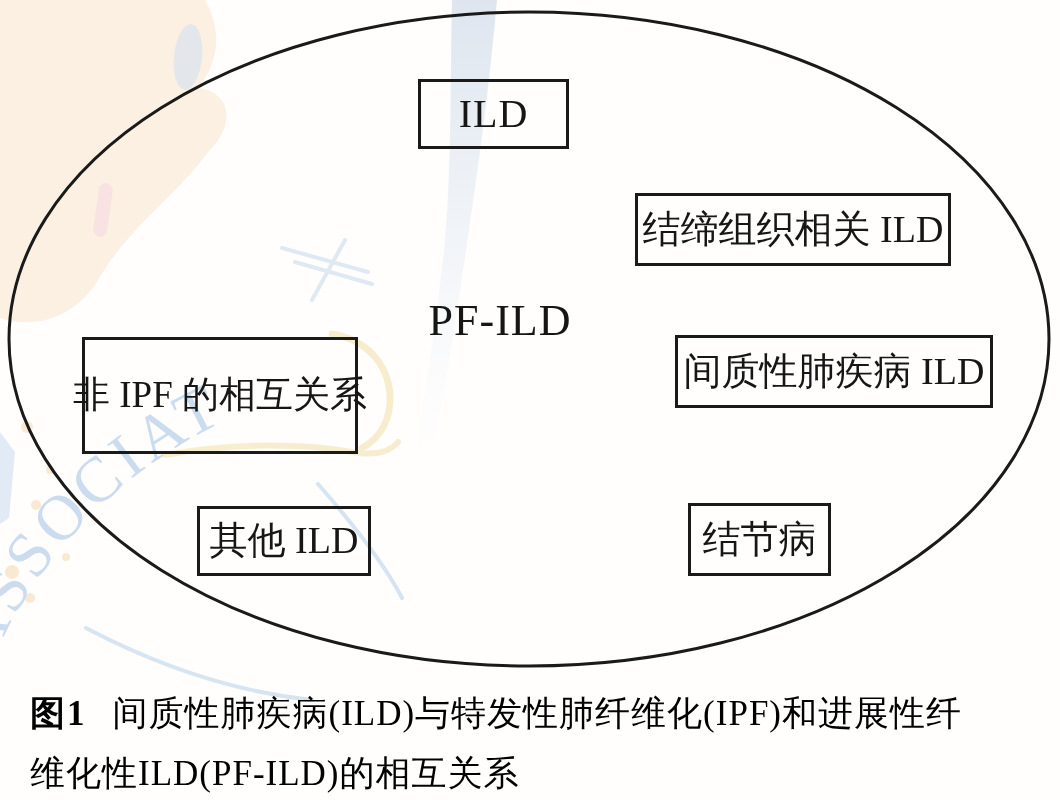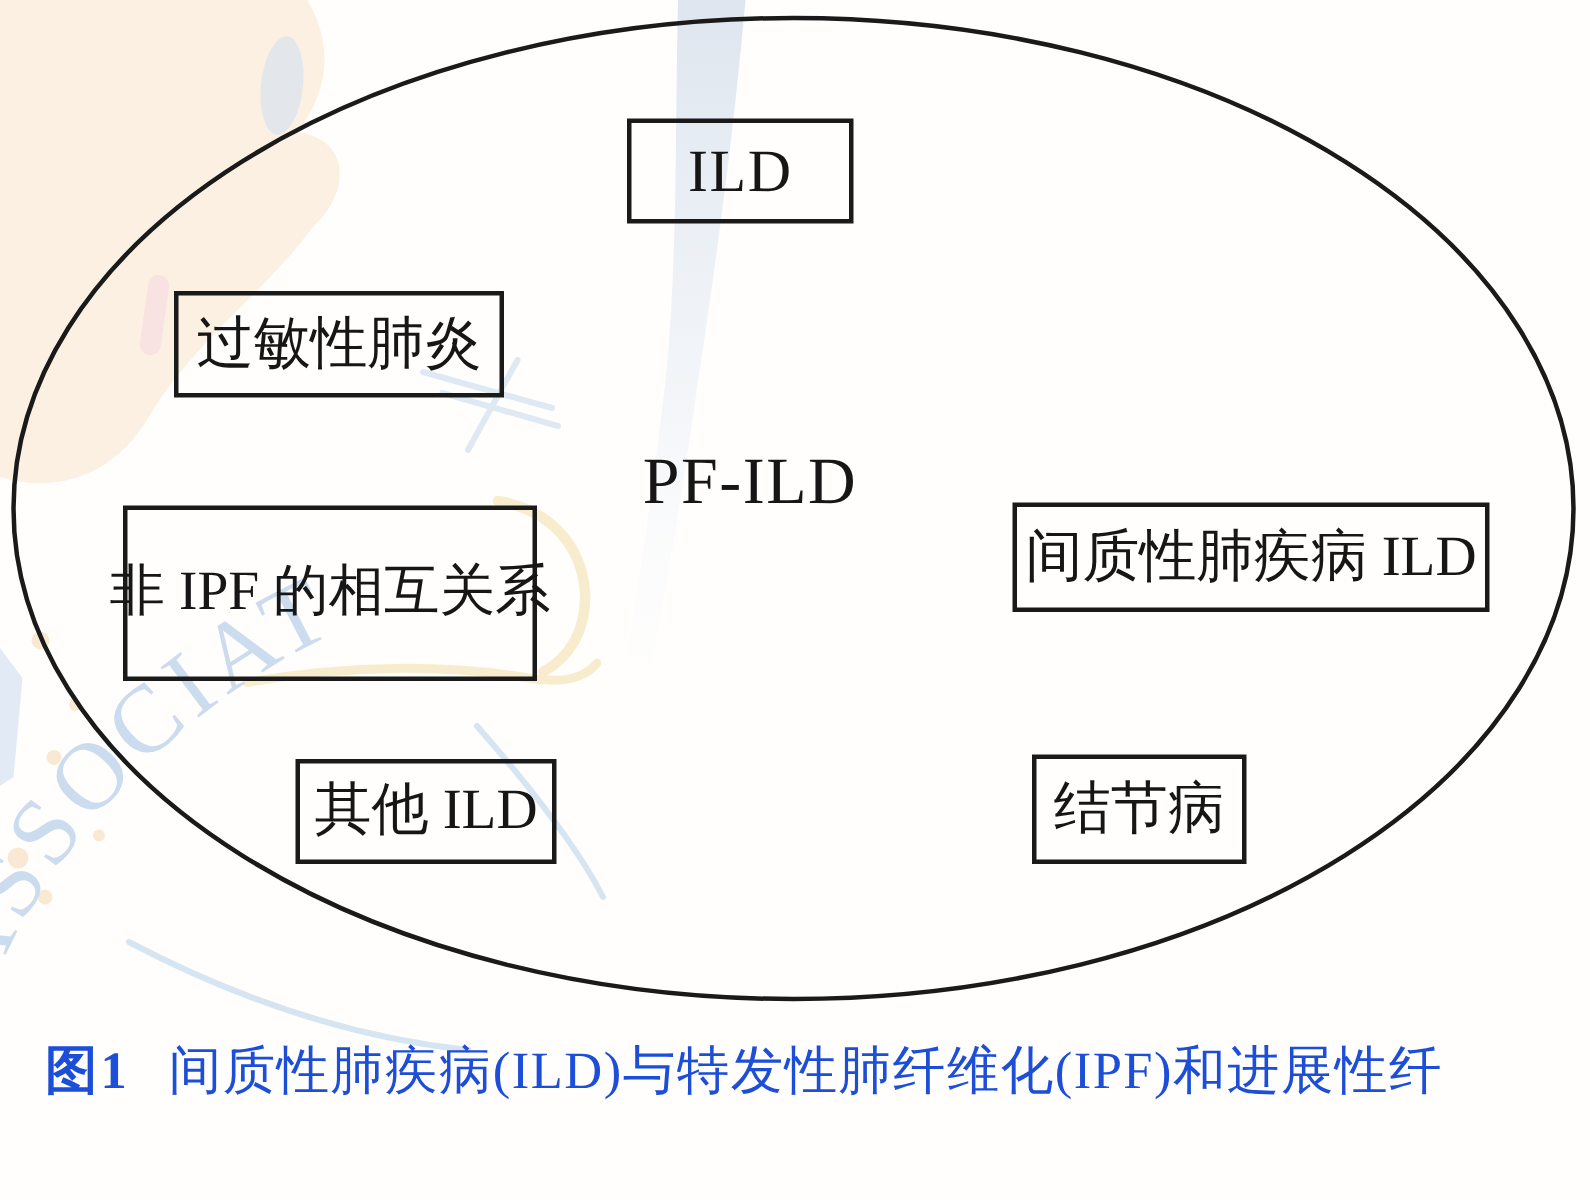--- a/index.html
+++ b/index.html
@@ -19,21 +19,21 @@
   .node.small-fit{font-size:37px;}
   .latin{font-size:40px;letter-spacing:1px;}
   .free-label{
     position:absolute;z-index:3;display:flex;align-items:center;justify-content:center;
     font-size:44px;letter-spacing:1px;white-space:nowrap;
   }
   .two-line{display:block;}
   .two-line span{display:block;}
   .caption-line{
     position:absolute;left:30px;z-index:4;font-size:35px;letter-spacing:1px;
-    color:#1d4ed8;white-space:nowrap;
+    color:#000000;white-space:nowrap;
   }
   .caption-line .tag{font-weight:bold;letter-spacing:2px;margin-right:26px;}
 </style>
 </head>
 <body>
 
 <div class="stage">
 
   <svg class="layer" width="1060" height="800" viewBox="0 0 1060 800" xmlns="http://www.w3.org/2000/svg">
     <defs>
@@ -87,24 +87,24 @@
   </svg>
 
   <svg class="layer" width="1060" height="800" viewBox="0 0 1060 800" xmlns="http://www.w3.org/2000/svg">
     <ellipse cx="529" cy="339" rx="520" ry="327" fill="none" stroke="#1a1a1a" stroke-width="3"></ellipse>
   </svg>
 
   <div class="node" style="left:418px;top:79px;width:145px;height:64px">
     <span class="latin">ILD</span>
   </div>
 
-  <div class="node" style="left:116px;top:194px;width:214px;height:65px">
-    <span>过敏性肺炎</span>
+
+  <div class="node" style="left:635px;top:193px;width:310px;height:67px">
+    <span>结缔组织相关 ILD</span>
   </div>
-
 
   <div class="free-label" style="left:432px;top:303px;width:136px;height:34px">
     <span>PF-ILD</span>
   </div>
 
 
   <div class="node small-fit" style="left:82px;top:337px;width:270px;height:111px">
     <span class="two-line">
       <span>非 IPF 的相互关系</span>
     </span>
@@ -118,14 +118,17 @@
     <span>其他 ILD</span>
   </div>
 
   <div class="node" style="left:688px;top:503px;width:137px;height:67px">
     <span>结节病</span>
   </div>
 
   <div class="caption-line" style="top:690px">
     <span class="tag">图1</span><span>间质性肺疾病(ILD)与特发性肺纤维化(IPF)和进展性纤</span>
   </div>
+  <div class="caption-line" style="top:750px">
+    <span>维化性ILD(PF-ILD)的相互关系</span>
+  </div>
 
 </div>
 
 </body></html>

